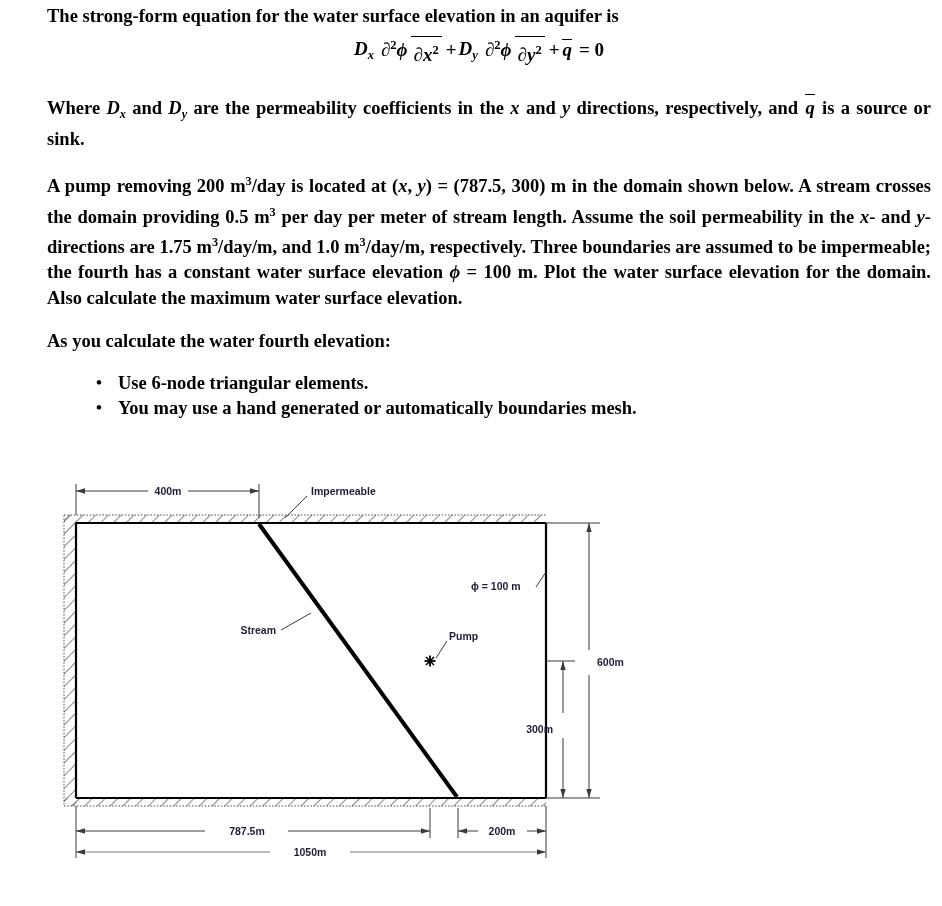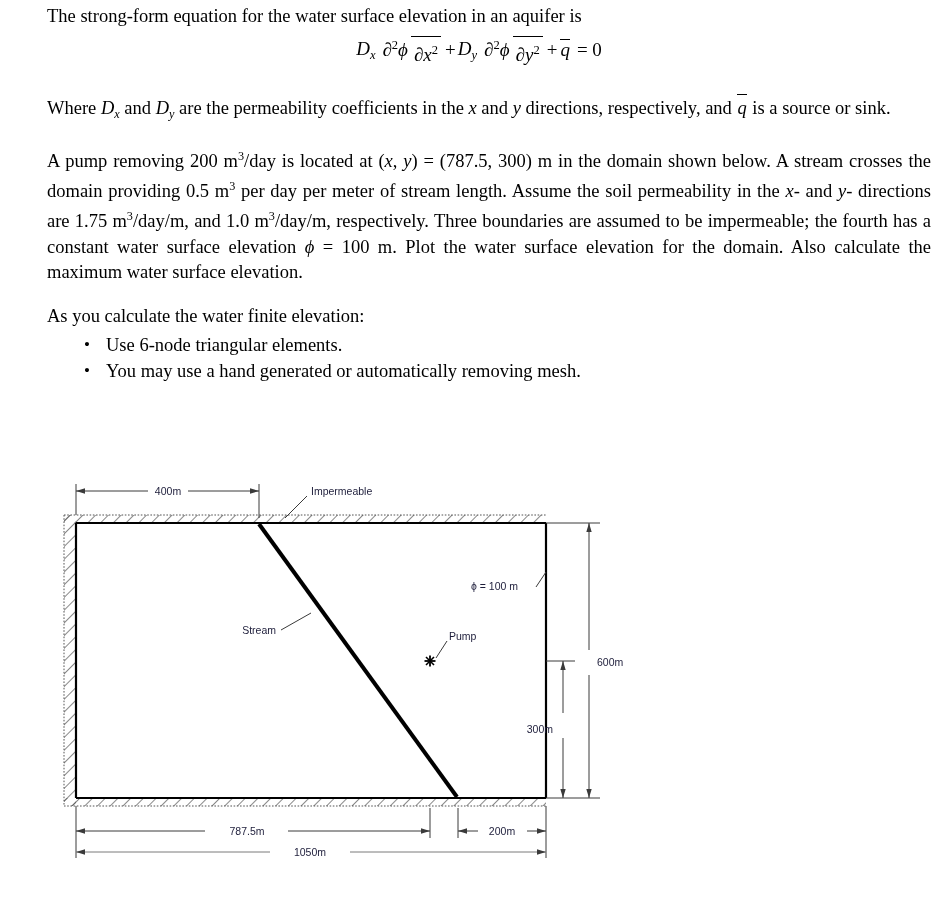--- a/index.html
+++ b/index.html
@@ -13,20 +13,21 @@
     position: relative;
     font-family: "Liberation Serif", "DejaVu Serif", serif;
     color: #000000;
     overflow: hidden;
   }
   #page {
     position: absolute;
     left: 0; top: 0;
     width: 942px;
     height: 833px;
+    font-weight: bold;
   }
   .prose {
     position: absolute;
     left: 47px;
     top: 4px;
     width: 884px;
     font-size: 18.5px;
     line-height: 25.5px;
     text-align: justify;
   }
@@ -88,21 +89,21 @@
     position: absolute;
     left: 1px; right: 1px;
     top: -0.08em;
     height: 1.2px;
     background: #000;
   }
   .phi { font-style: italic; font-family: "Liberation Serif", serif; }
 
   
   ul.bullets {
-    margin: 4px;
+    margin: 16px;
     padding: 0 0 0 0;
     list-style: none;
   }
   ul.bullets li {
     position: relative;
     padding-left: 55px;
     margin-bottom: 0px;
     text-align: left;
   }
   ul.bullets li::before {
@@ -152,25 +153,25 @@
     </div>
 
     <p class="para"><span>Where </span><span class="var-italic">D</span><span class="sub">x</span><span> and </span><span class="var-italic">D</span><span class="sub">y</span><span> are the permeability coefficients in the </span><span class="var-italic">x</span><span> and </span><span class="var-italic">y</span><span> directions, respectively, and </span><span class="qbar">q</span><span> is a source or sink.</span></p>
 
     <div class="gap-md"></div>
 
     <p class="para"><span>A pump removing 200 m</span><span class="sup">3</span><span>/day is located at (</span><span class="var-italic">x</span><span>, </span><span class="var-italic">y</span><span>) = (787.5, 300) m in the domain shown below. A stream crosses the domain providing 0.5 m</span><span class="sup">3</span><span> per day per meter of stream length.   Assume the soil permeability in the </span><span class="var-italic">x</span><span>- and </span><span class="var-italic">y</span><span>- directions are 1.75 m</span><span class="sup">3</span><span>/day/m, and 1.0 m</span><span class="sup">3</span><span>/day/m, respectively.   Three boundaries are assumed to be impermeable; the fourth has a constant water surface elevation </span><span class="phi">ϕ</span><span> = 100 m. Plot the water surface elevation for the domain.  Also calculate the maximum water surface elevation.</span></p>
 
     <div class="gap-lg"></div>
 
-    <p class="para">As you calculate the water finite elevation:</p>
+    <p class="para">As you calculate the water fourth elevation:</p>
 
     <ul class="bullets">
       <li>Use 6-node triangular elements.</li>
-      <li>You may use a hand generated or automatically removing mesh.</li>
+      <li>You may use a hand generated or automatically boundaries mesh.</li>
     </ul>
 
   </div>
 
   <div id="figure">
     <svg width="942" height="410" viewBox="0 0 942 410" xmlns="http://www.w3.org/2000/svg">
       <defs>
         <pattern id="hatch" width="9" height="9" patternTransform="rotate(45)" patternUnits="userSpaceOnUse">
           <line x1="0" y1="0" x2="0" y2="9" stroke="#555555" stroke-width="1.4"></line>
         </pattern>

